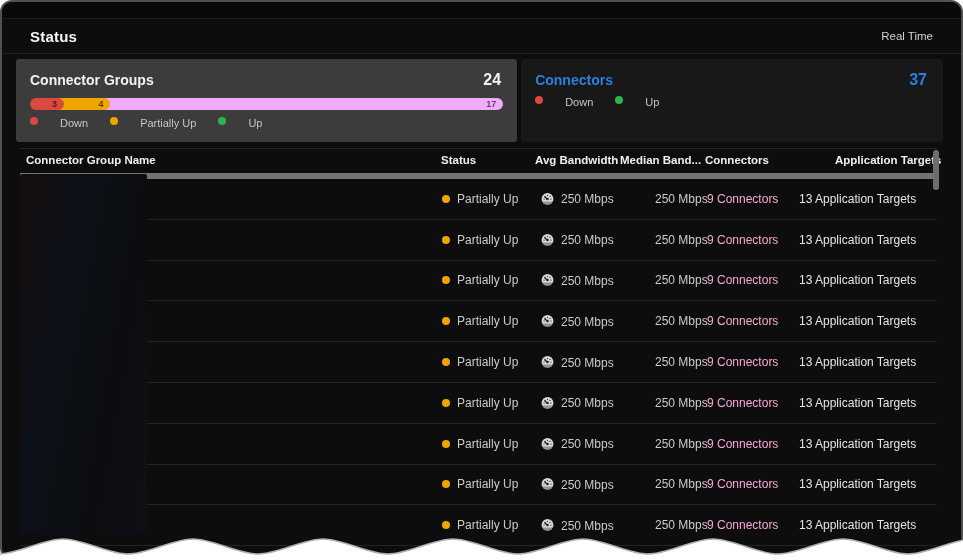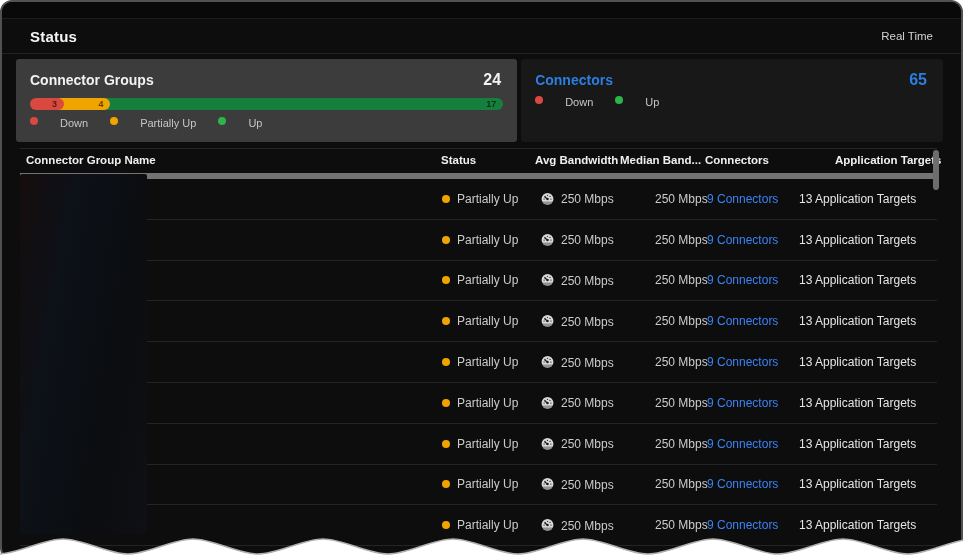--- a/index.html
+++ b/index.html
@@ -44,21 +44,21 @@
   .thead{position:relative;height:24px;border-top:1px solid #262626;border-bottom:6px solid #737373;}
   .hcell{position:absolute;top:5px;font-size:11.5px;font-weight:700;color:#efefef;white-space:nowrap;}
   .col0{left:6px;} .col1{left:421px;} .col2{left:515px;} .col3{left:600px;} .col4{left:685px;} .col5{left:815px;}
   .tbody{position:relative;}
   .trow{position:relative;height:40.8px;border-bottom:1px solid #242424;box-sizing:border-box;}
   .cell{position:absolute;top:50%;transform:translateY(-50%);white-space:nowrap;font-size:12px;color:#cbcbcb;display:flex;align-items:center;gap:7px;}
   .c-name{left:6px;color:#2b7fe3;}
   .c-status{left:422px;}
   .c-avg{left:520px;gap:6px;}
   .c-median{left:635px;}
-  .c-conn{left:687px;color:#3b82f6;}
+  .c-conn{left:687px;color:#f9a8d4;}
   .c-targets{left:779px;color:#e5e5e5;}
   .redaction{
     position:absolute;left:0;top:26px;width:127px;height:360px;z-index:5;border-radius:2px;
     background:linear-gradient(100deg,#150d0d,#0d1118 30%,#0b0d10 70%,#0e1015);
   }
   .scroll-thumb{position:absolute;left:931px;top:148px;width:6px;height:40px;border-radius:3px;background:#6d6d6d;z-index:6;}
   .wave{position:absolute;left:-2px;bottom:-1px;width:967px;height:26px;z-index:10;}
 </style>
 </head>
 <body>
@@ -73,42 +73,42 @@
 
   <div class="summary">
     <div class="panel panel-groups">
       <div class="panel-titlerow">
         <span class="panel-title">Connector Groups</span>
         <span class="panel-count">24</span>
       </div>
       <div class="bar">
           <div class="seg" style="width: 7.2%; background: rgb(217, 73, 63);">3</div>
           <div class="seg" style="width: 12%; background: rgb(240, 164, 0);">4</div>
-          <div class="seg" style="width: 85.5%; background: #15803d;">17</div>
+          <div class="seg" style="width: 85.5%; background: #f0abfc;">17</div>
         </div>
       <div class="legend">
           <span class="legend-item">
             <span class="dot" style="background: rgb(217, 73, 63);"></span>
             <span>Down</span>
           </span>
           <span class="legend-item">
             <span class="dot" style="background: rgb(240, 164, 0);"></span>
             <span>Partially Up</span>
           </span>
           <span class="legend-item">
             <span class="dot" style="background: rgb(45, 180, 74);"></span>
             <span>Up</span>
           </span>
         </div>
     </div>
 
     <div class="panel panel-connectors">
       <div class="panel-titlerow">
         <span class="panel-title">Connectors</span>
-        <span class="panel-count">65</span>
+        <span class="panel-count">37</span>
       </div>
       <div class="legend">
           <span class="legend-item">
             <span class="dot" style="background: rgb(217, 73, 63);"></span>
             <span>Down</span>
           </span>
           <span class="legend-item">
             <span class="dot" style="background: rgb(45, 180, 74);"></span>
             <span>Up</span>
           </span>

